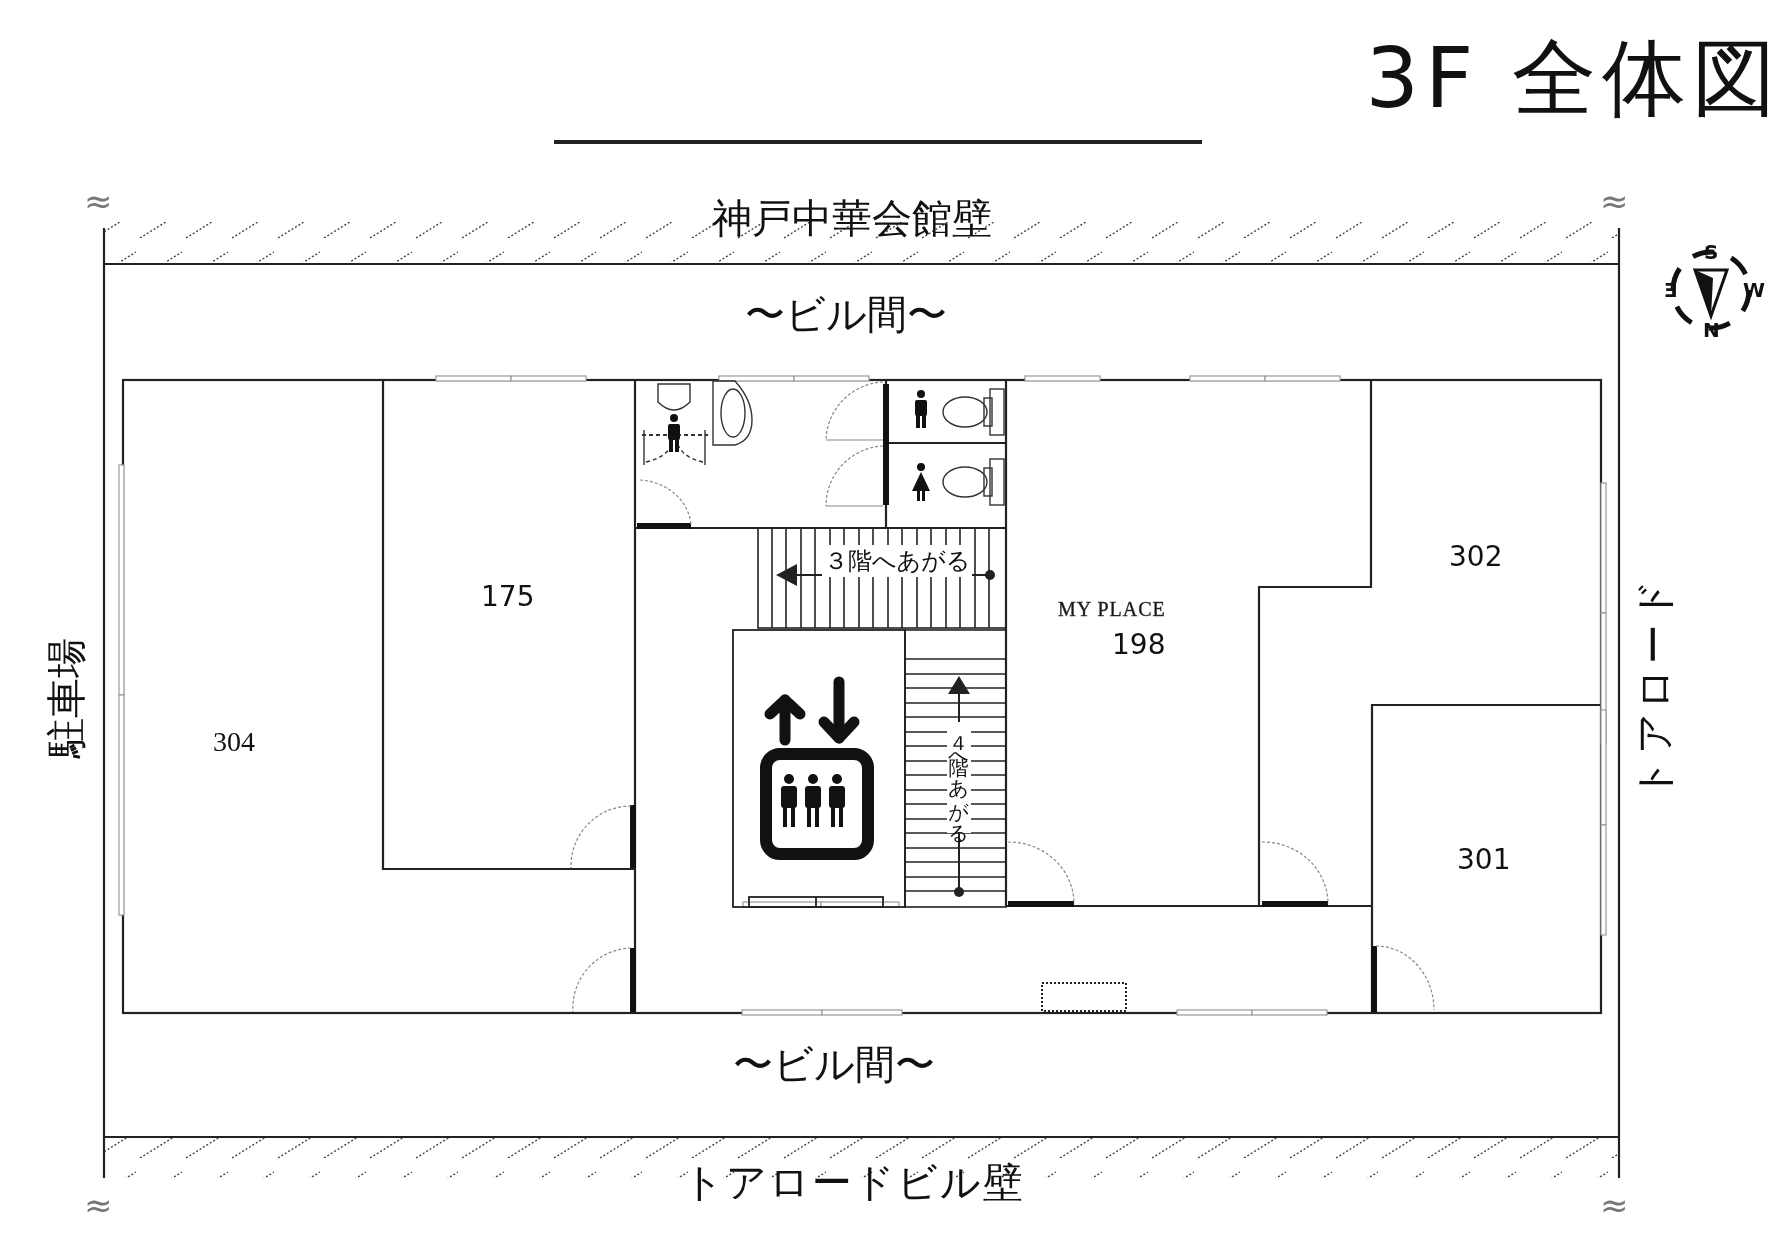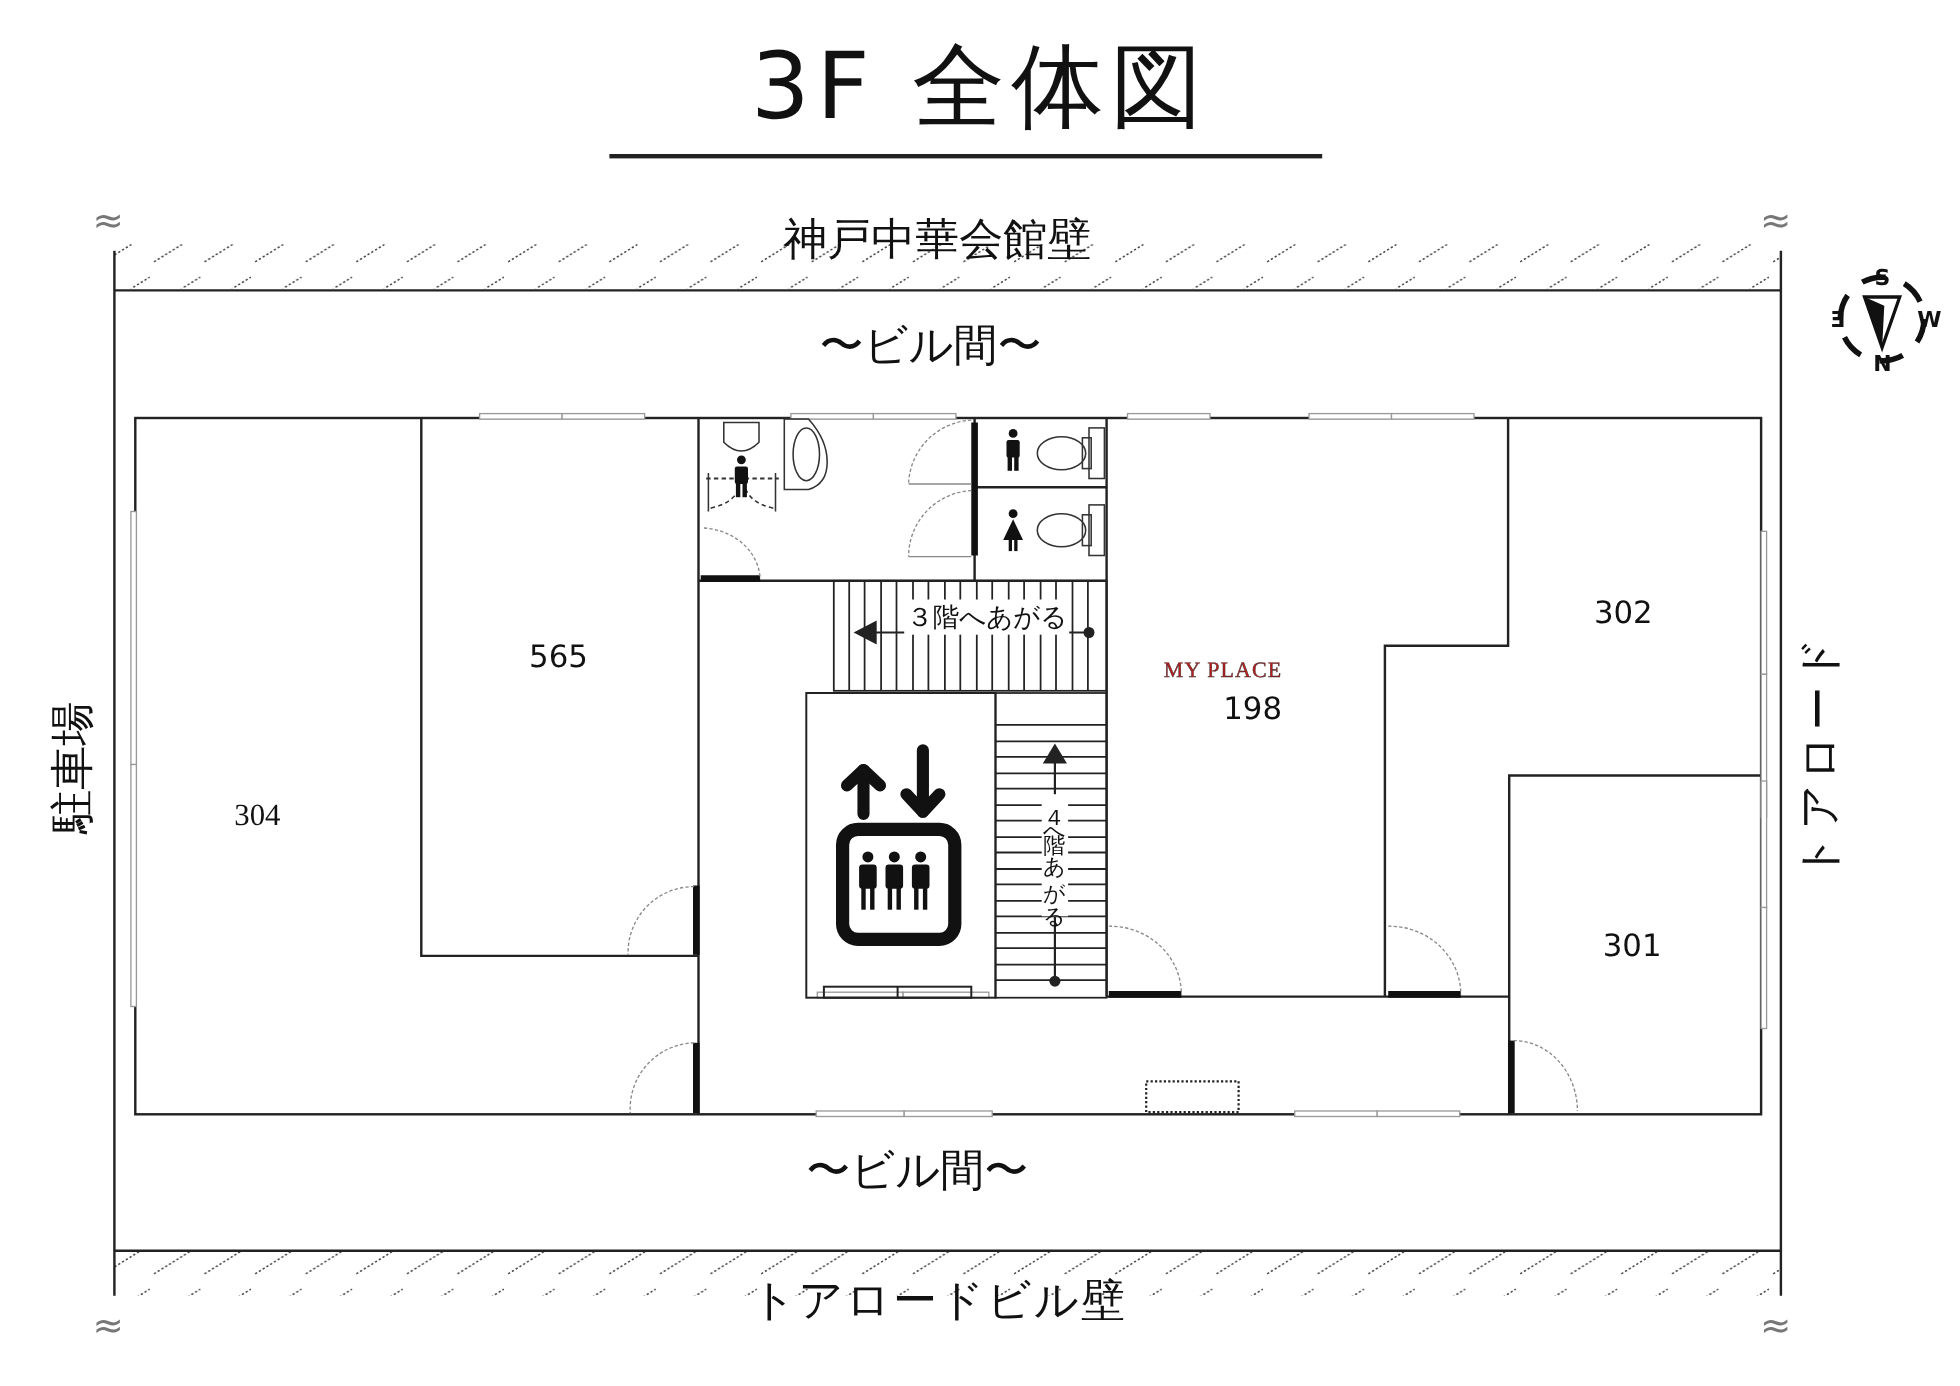--- a/index.html
+++ b/index.html
@@ -1,25 +1,25 @@
 <!DOCTYPE html>
 <html><head>
 <meta charset="utf-8">
 <style>
   html, body { margin:0; padding:0; background:#ffffff; }
   body { width:1782px; height:1260px; position:relative; overflow:hidden;
          font-family:"DejaVu Sans", sans-serif; color:#111; }
   .abs { position:absolute; }
   svg.plan { position:absolute; left:0; top:0; }
-  .title { left:0; width:1782px; top:28px; text-align:center; font-size:84px; letter-spacing:6px; font-weight:400; line-height:100px; }
+  .title { left:0; width:1782px; top:28px; text-align:right; font-size:84px; letter-spacing:6px; font-weight:400; line-height:100px; }
   .title-rule { left:554px; top:140px; width:648px; height:4px; background:#222; }
   .lbl { font-size:40px; line-height:44px; white-space:nowrap; }
   .room { font-size:28px; line-height:30px; white-space:nowrap; font-family:"DejaVu Sans", sans-serif; }
   .rot { transform-origin:center center; transform:rotate(-90deg); }
-  .myplace { font-family:"Liberation Serif", serif; font-size:20px; letter-spacing:1px; color:#b91c1c; -webkit-text-stroke:0.4px #333; }
+  .myplace { font-family:"Liberation Serif", serif; font-size:20px; letter-spacing:1px; color:#0f172a; -webkit-text-stroke:0.4px #333; }
   .stair-lbl { font-size:24px; background:#fff; padding:0 2px; }
   .stair-v { font-size:20px; background:#fff; width:24px; text-align:center; line-height:24px; writing-mode:vertical-rl; text-orientation:upright; }
   .wave { font-size:34px; color:#777; line-height:34px; }
   .compass-letter { font-weight:bold; font-size:20px; font-family:"DejaVu Sans", sans-serif; }
 </style>
 </head>
 <body>
 
 <div class="abs title">3F 全体図</div>
 <div class="abs title-rule"></div>
@@ -234,20 +234,20 @@
 <div class="abs lbl" style="left:683px;top:1160px;letter-spacing:2px;">トアロードビル壁</div>
 <div class="abs lbl rot" style="left:-4px;top:676px;width:140px;text-align:center;">駐車場</div>
 <div class="abs lbl rot" style="left:1544px;top:667px;width:220px;text-align:center;letter-spacing:4px;">トアロード</div>
 
 <div class="abs compass-letter" style="left:1704px;top:240px;">S</div>
 <div class="abs compass-letter" style="left:1743px;top:278px;">W</div>
 <div class="abs compass-letter" style="left:1703px;top:318px;">N</div>
 <div class="abs compass-letter" style="left:1664px;top:278px;transform:scaleX(-1);">E</div>
 
 <div class="abs room" style="left:213px;top:727px;font-family:Liberation Serif, serif;">304</div>
-<div class="abs room" style="left:481px;top:582px;">565</div>
+<div class="abs room" style="left:481px;top:582px;">175</div>
 <div class="abs myplace" style="left:1058px;top:598px;">MY PLACE</div>
 <div class="abs room" style="left:1112px;top:630px;">198</div>
 <div class="abs room" style="left:1449px;top:542px;">302</div>
 <div class="abs room" style="left:1457px;top:845px;">301</div>
 
 <div class="abs stair-lbl" style="left:822px;top:545px;">３階へあがる</div>
 <div class="abs stair-v" style="left:947px;top:722px;">４階へあがる</div>
 
 </body></html>

